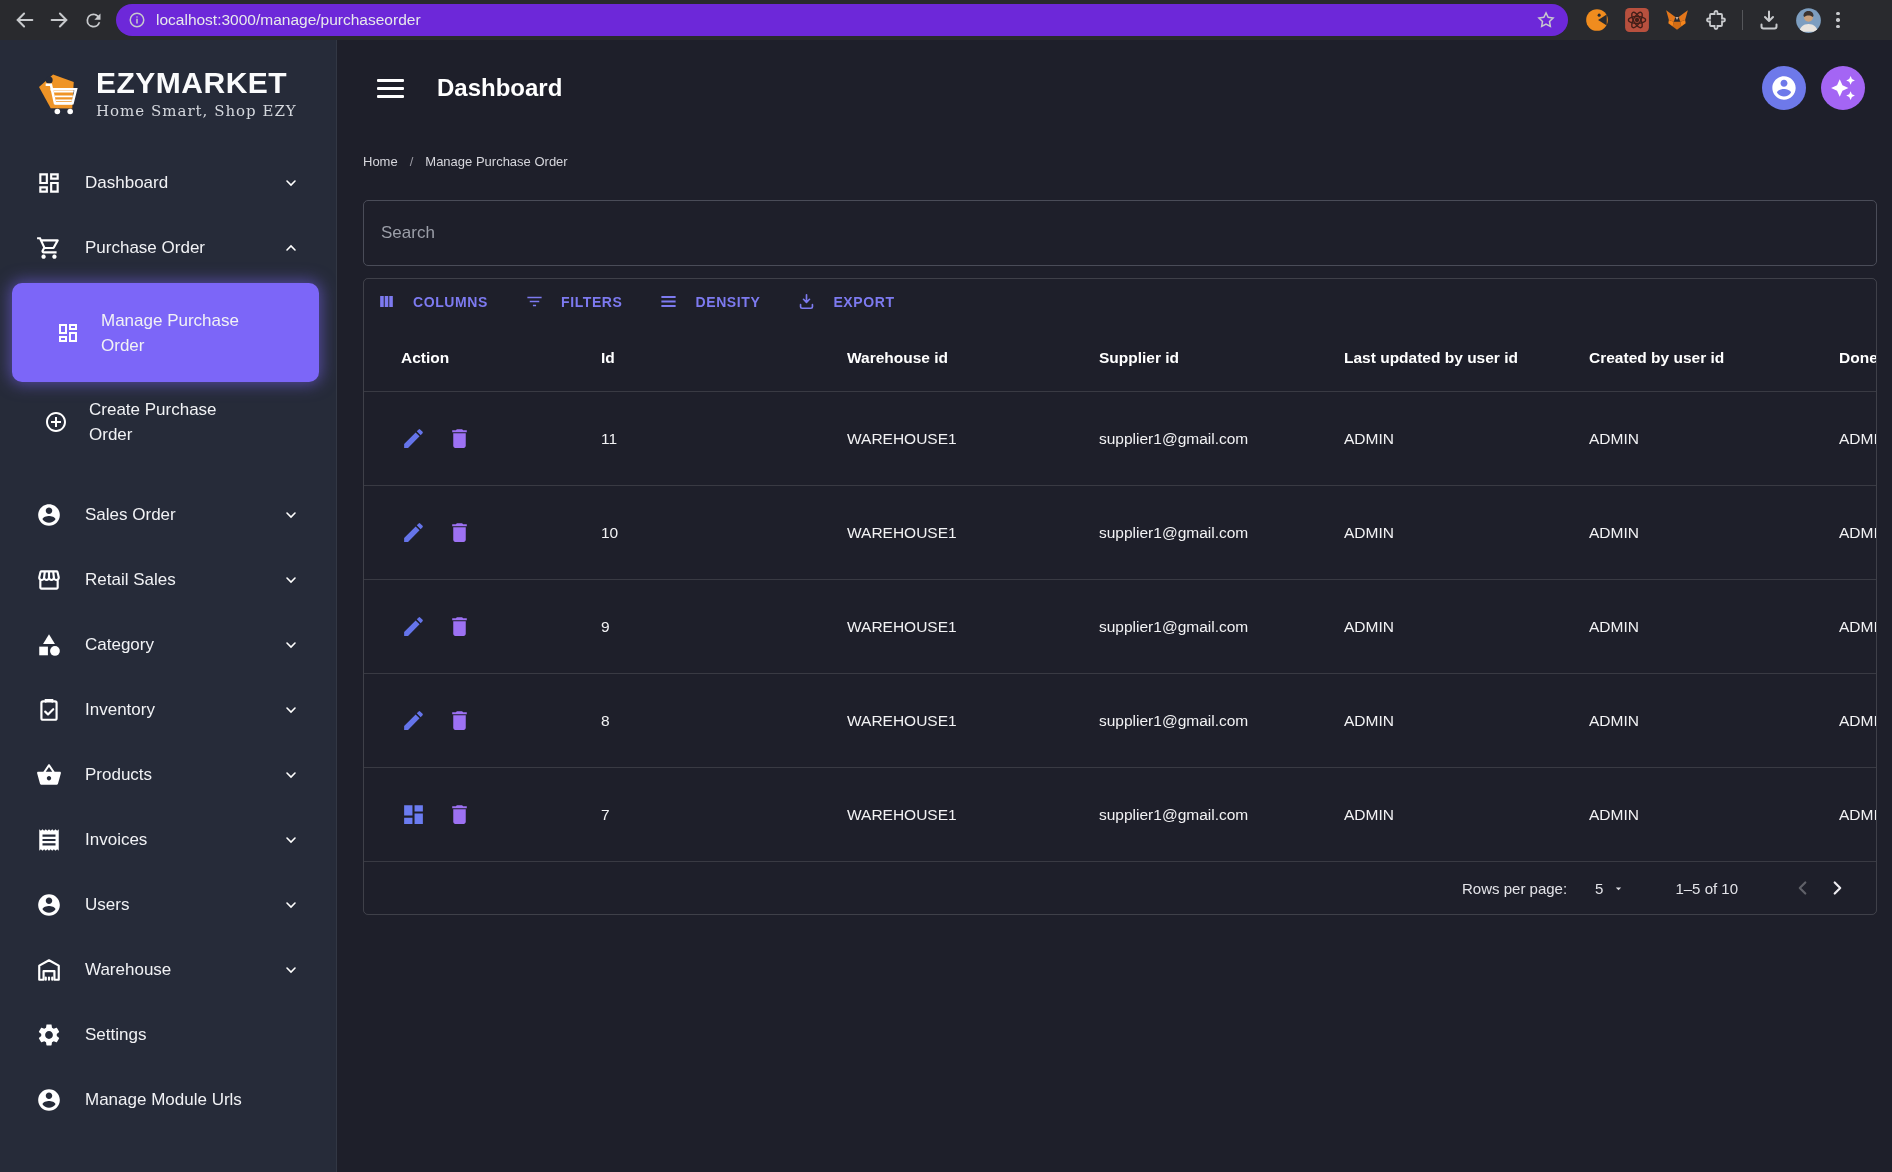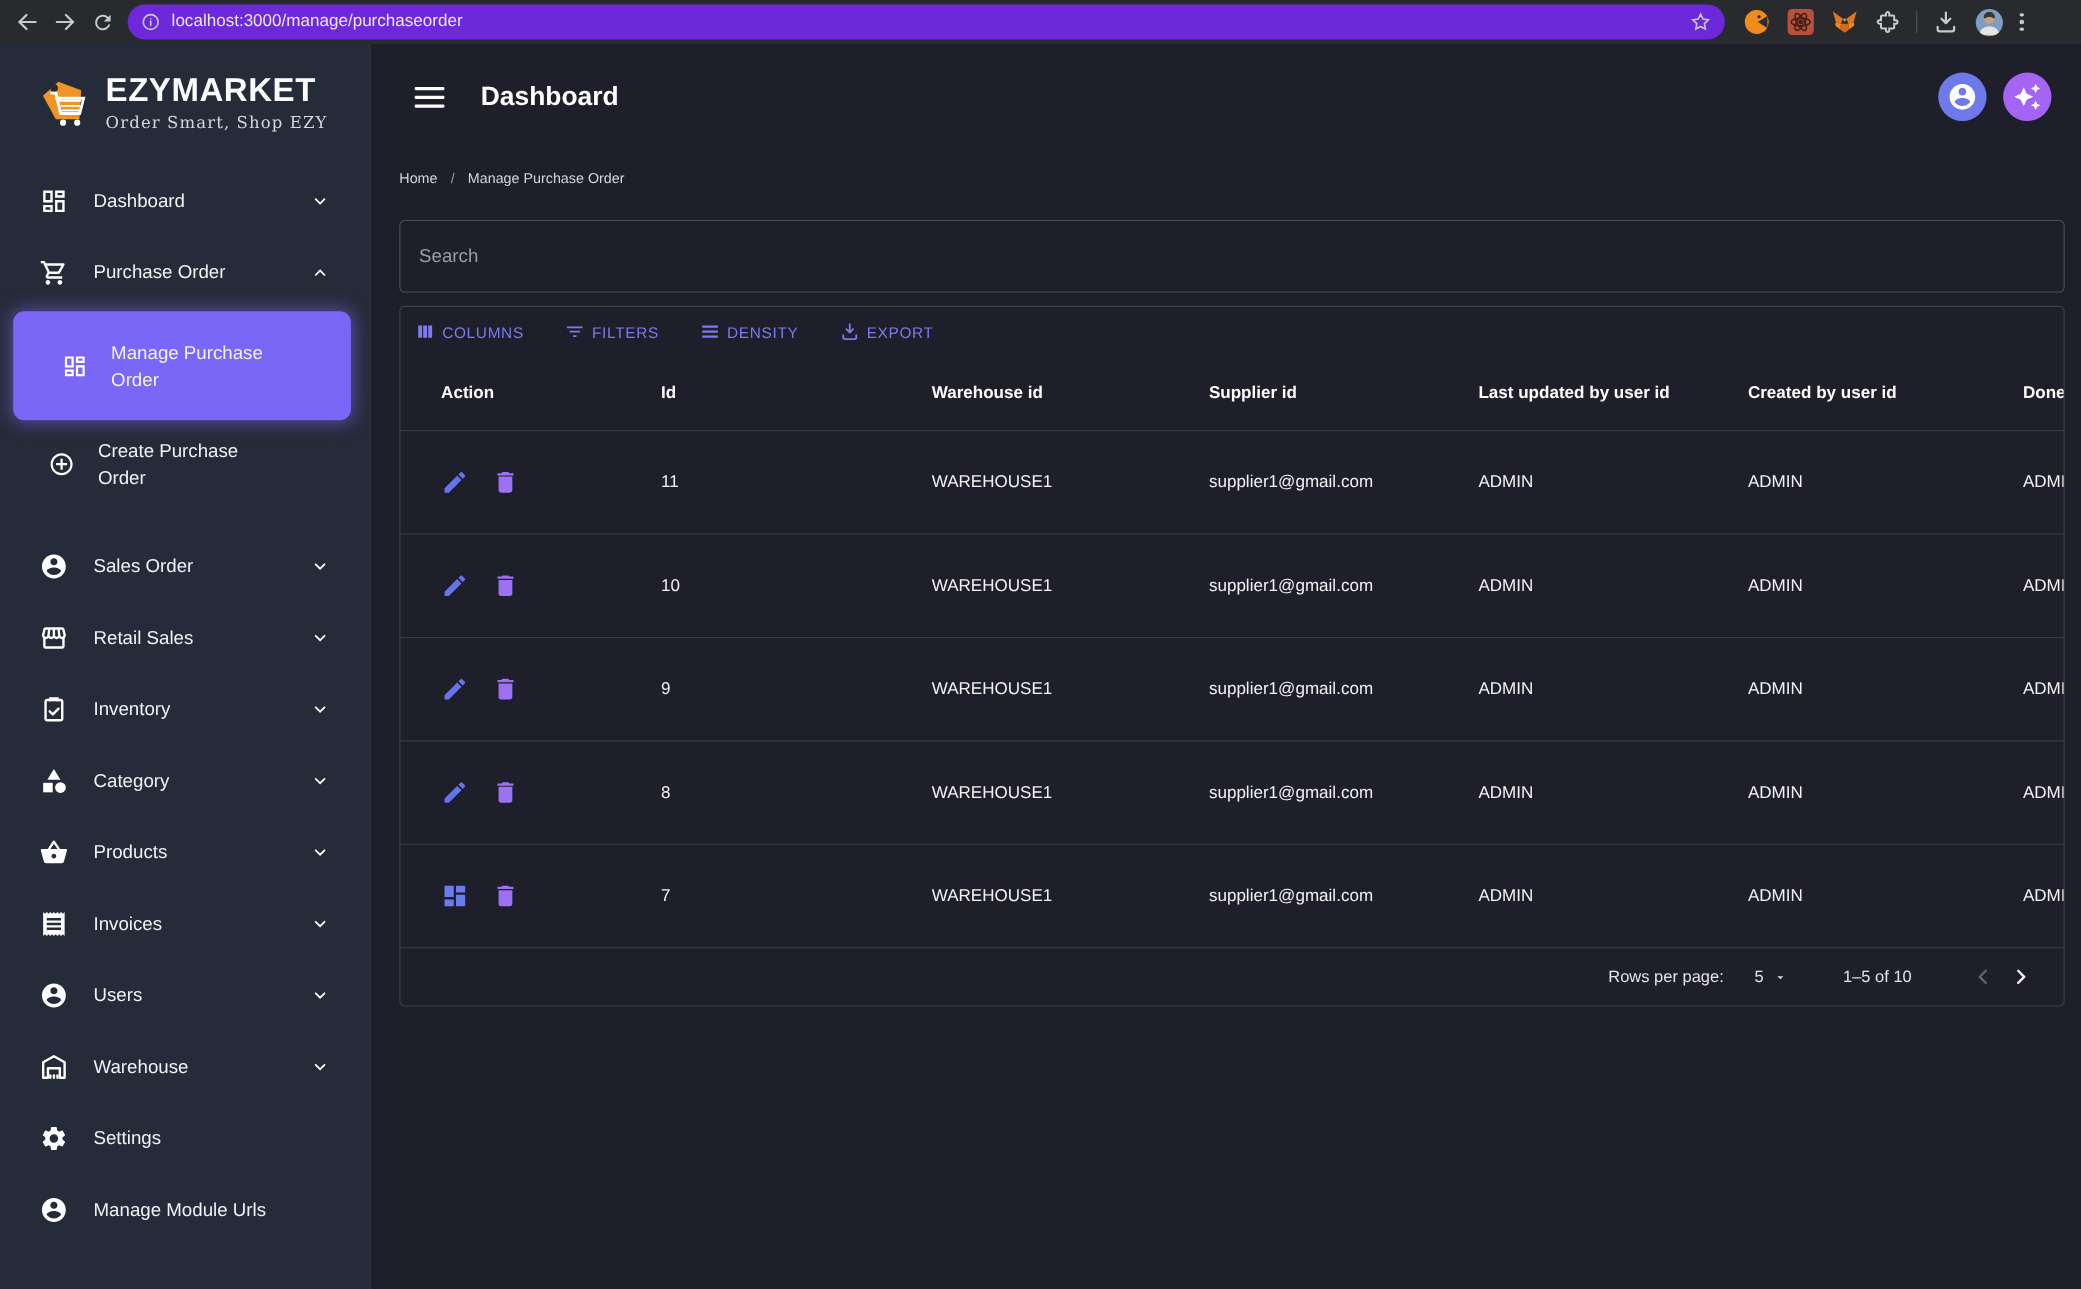--- a/index.html
+++ b/index.html
@@ -55,21 +55,21 @@
   .breadcrumb .sep { color:#9a9aa3; }
   .searchbox { margin-top:31px; height:66px; width:1514px; border:1px solid #4a4c58; border-radius:5px;
     display:flex; align-items:center; background:transparent; }
   .searchbox input { background:transparent; border:none; outline:none; color:#e8e8ec; font-size:17px;
     padding:0 17px; width:100%; font-family:inherit; }
   .searchbox input::placeholder { color:#9b9ea8; opacity:1; }
 
   
   .grid { margin-top:12px; width:1514px; border:1px solid rgba(255,255,255,.15); border-radius:5px; overflow:hidden; }
   .grid-toolbar { height:45px; display:flex; align-items:center; gap:25px; padding-left:7px; }
-  .tb-btn { display:flex; align-items:center; gap:6px; color:#7d7af0; font-size:14px; font-weight:400;
+  .tb-btn { display:flex; align-items:center; gap:17px; color:#7d7af0; font-size:14px; font-weight:700;
     letter-spacing:.6px; padding:4px 6px; cursor:pointer; }
   .grid-row { display:grid; grid-template-columns:200px 246px 252px 245px 245px 250px 230px;
     padding-left:37px; align-items:center; }
   .grid-head { height:67px; }
   .grid-head .cell { color:#fff; font-weight:600; font-size:15.5px; white-space:nowrap; }
   .grid-body .grid-row { height:94px; border-top:1px solid rgba(255,255,255,.12); }
   .cell { color:#f2f2f4; font-size:15.5px; white-space:nowrap; overflow:visible; }
   .action-cell { display:flex; align-items:center; gap:20px; }
   .icon-btn { width:26px; height:26px; display:flex; cursor:pointer; }
   .pager { height:53px; border-top:1px solid rgba(255,255,255,.12); display:flex; align-items:center;
@@ -170,21 +170,21 @@
           <g stroke="#fff" stroke-width="2.2" fill="none">
             <path d="M14 20h22l-3 12H18l-3.5-16H10"></path>
             <path d="M18 32h15"></path>
           </g>
           <circle cx="20" cy="39" r="2.4" fill="#fff"></circle>
           <circle cx="31" cy="39" r="2.4" fill="#fff"></circle>
           <path d="M17 22h17M17.8 26h15.4M18.6 29.5h13.8" stroke="#fff" stroke-width="1.4"></path>
         </svg>
       <div class="logo-text">
         <div class="logo-title">EZYMARKET</div>
-        <div class="logo-sub">Order Smart, Shop EZY</div>
+        <div class="logo-sub">Home Smart, Shop EZY</div>
       </div>
     </div>
 
     <nav>
 
       <div class="nav-item">
         <span class="ico">
             <svg width="26" height="26" viewBox="0 0 24 24" fill="#fff">
               <path d="M19 5v2h-4V5h4M9 5v6H5V5h4m10 8v6h-4v-6h4M9 17v2H5v-2h4M21 3h-8v6h8V3zM11 3H3v10h8V3zm10 8h-8v10h8V11zm-10 4H3v6h8v-6z"></path>
             </svg>
@@ -252,43 +252,43 @@
         <span class="lbl">Retail Sales</span>
         <span class="chev">
             <svg width="16" height="16" viewBox="0 0 24 24" fill="none" stroke="#fff" stroke-width="2.4" stroke-linecap="round">
               <path d="M6 9l6 6 6-6"></path>
             </svg>
           </span>
       </div>
 
       <div class="nav-item">
         <span class="ico">
+            <svg width="26" height="26" viewBox="0 0 24 24" fill="#fff">
+              <path d="M12 2l-5.5 9h11L12 2z"></path>
+              <circle cx="17.5" cy="17.5" r="4.5"></circle>
+              <rect x="3" y="13.5" width="8" height="8"></rect>
+            </svg>
+          </span>
+        <span class="lbl">Category</span>
+        <span class="chev">
+            <svg width="16" height="16" viewBox="0 0 24 24" fill="none" stroke="#fff" stroke-width="2.4" stroke-linecap="round">
+              <path d="M6 9l6 6 6-6"></path>
+            </svg>
+          </span>
+      </div>
+
+      <div class="nav-item">
+        <span class="ico">
             <svg width="26" height="26" viewBox="0 0 24 24" fill="none" stroke="#fff" stroke-width="2">
               <rect x="5" y="4" width="14" height="17" rx="1.5"></rect>
               <path d="M9 4.2V2.8h6v1.4" stroke-linecap="round"></path>
               <path d="M8.5 13.5l2.6 2.6 4.8-4.8" stroke-linecap="round" stroke-linejoin="round"></path>
             </svg>
           </span>
         <span class="lbl">Inventory</span>
-        <span class="chev">
-            <svg width="16" height="16" viewBox="0 0 24 24" fill="none" stroke="#fff" stroke-width="2.4" stroke-linecap="round">
-              <path d="M6 9l6 6 6-6"></path>
-            </svg>
-          </span>
-      </div>
-
-      <div class="nav-item">
-        <span class="ico">
-            <svg width="26" height="26" viewBox="0 0 24 24" fill="#fff">
-              <path d="M12 2l-5.5 9h11L12 2z"></path>
-              <circle cx="17.5" cy="17.5" r="4.5"></circle>
-              <rect x="3" y="13.5" width="8" height="8"></rect>
-            </svg>
-          </span>
-        <span class="lbl">Category</span>
         <span class="chev">
             <svg width="16" height="16" viewBox="0 0 24 24" fill="none" stroke="#fff" stroke-width="2.4" stroke-linecap="round">
               <path d="M6 9l6 6 6-6"></path>
             </svg>
           </span>
       </div>
 
       <div class="nav-item">
         <span class="ico">
             <svg width="26" height="26" viewBox="0 0 24 24" fill="#fff">

